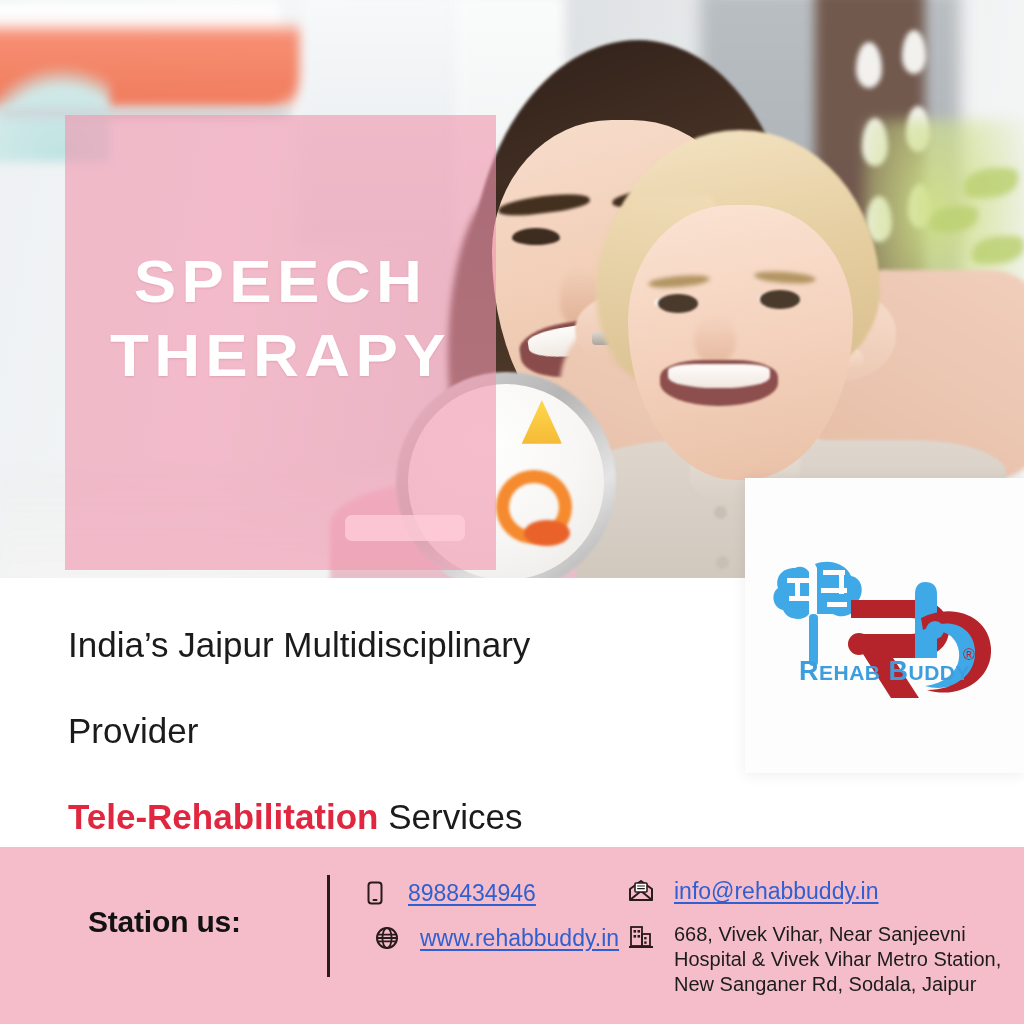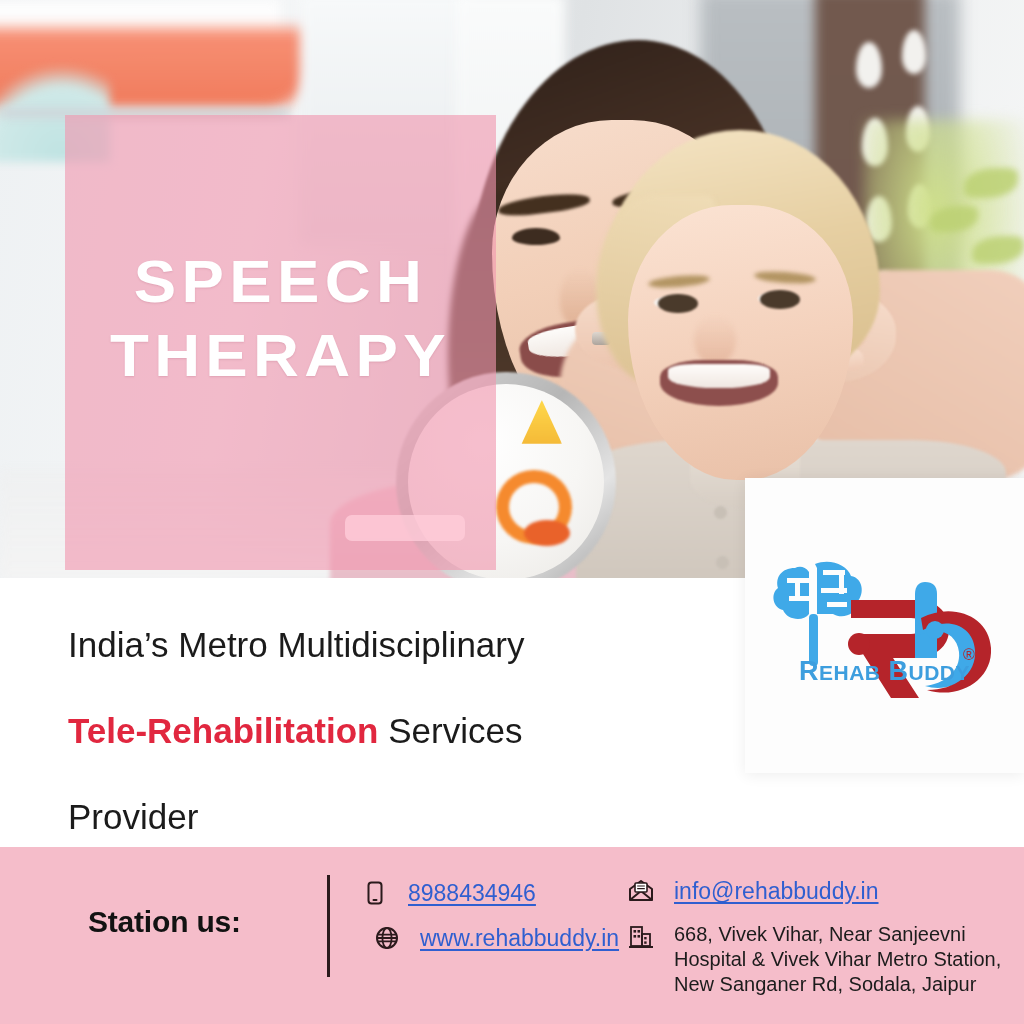--- a/index.html
+++ b/index.html
@@ -282,23 +282,23 @@
       <div class="headline">
         <div class="ln">SPEECH</div>
         <div class="ln">THERAPY</div>
       </div>
     </div>
     <div class="deco-bar"></div>
   </div>
 
   <div class="white-band">
     <div class="tagline">
-      <div class="tl">India’s Metro Multidisciplinary</div>
+      <div class="tl">India’s Jaipur Multidisciplinary</div>
+      <div class="tl">Provider</div>
       <div class="tl"><span class="hl">Tele-Rehabilitation</span><span> Services</span></div>
-      <div class="tl">Provider</div>
     </div>
   </div>
 
   <div class="logo-card">
     <div class="logo-wrap">
       <svg class="logo-svg" width="240" height="170" viewBox="0 0 240 170">
 
         <g fill="#3fa9e8">
           <path d="M30 30 C16 30 10 40 13 50 C5 56 8 70 18 72 C22 82 38 84 44 76 L44 34 C40 28 34 28 30 30 Z"></path>
           <path d="M50 26 C64 20 82 26 86 38 C98 40 100 56 92 64 C92 76 78 82 68 76 L52 76 L52 30 Z"></path>

